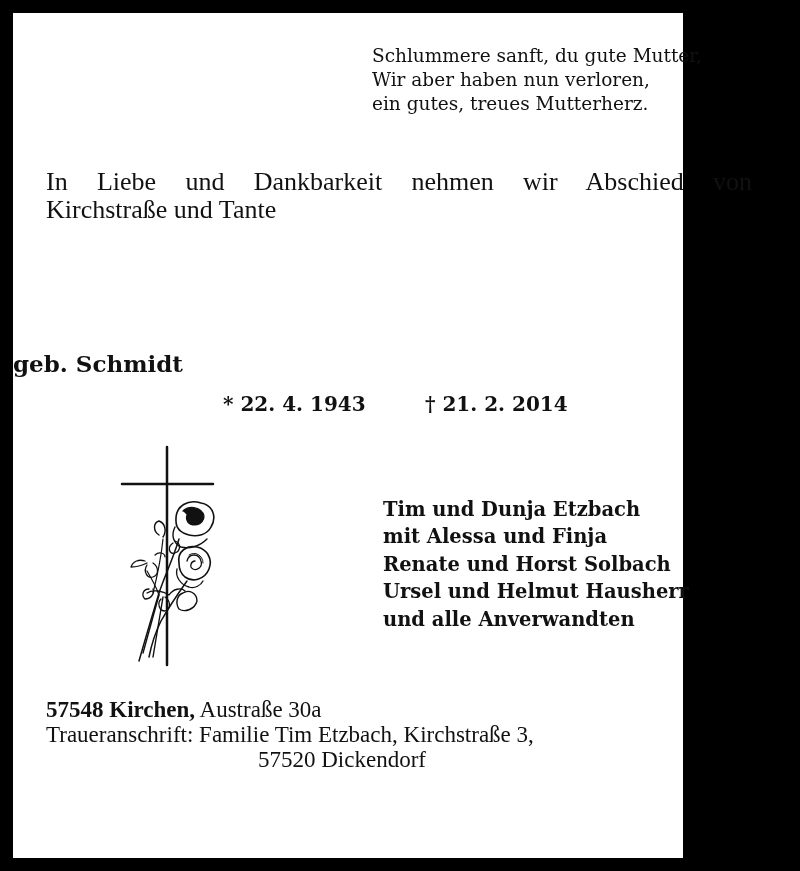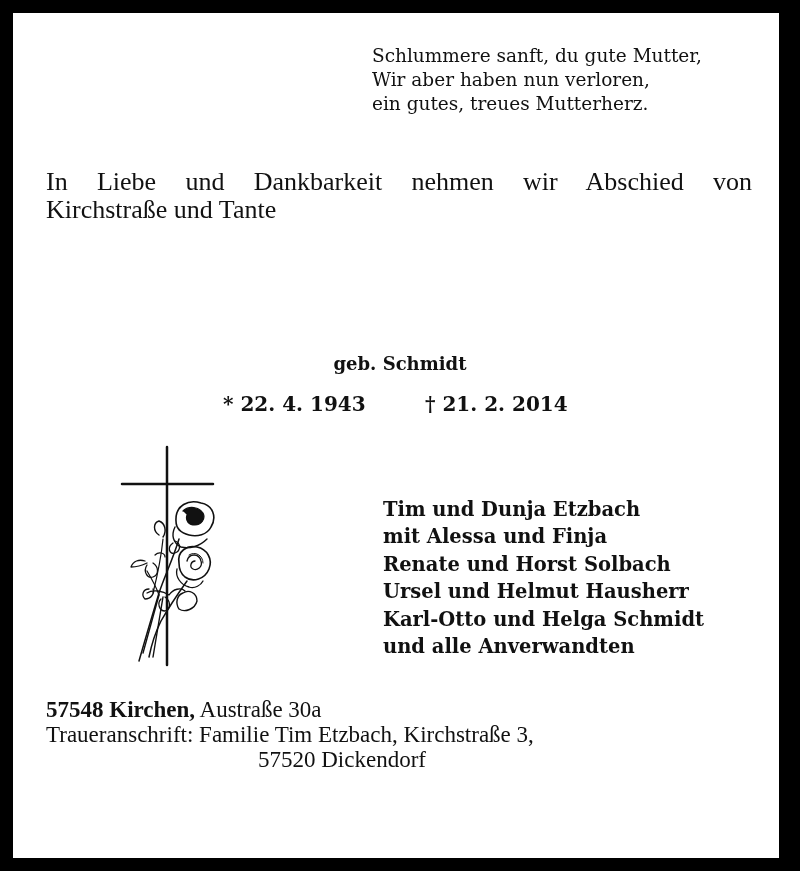--- a/index.html
+++ b/index.html
@@ -4,43 +4,43 @@
   <style>
     html, body { margin: 0; padding: 0; }
     body {
       width: 800px; height: 871px; background: #000;
       position: relative; overflow: hidden;
       font-family: "DejaVu Serif", "Liberation Serif", serif;
       color: #111;
     }
     .frame {
       position: absolute; left: 13px; top: 13px;
-      width: 766px; height: 845px; background: #fff;
+      width: 670px; height: 845px; background: #fff;
     }
     .abs { position: absolute; white-space: nowrap; }
     .poem {
       left: 359px; top: 31px;
       font-size: 18.5px; line-height: 24px;
     }
     .poem div { height: 24px; }
     .intro {
       left: 33px; top: 155px; width: 706px;
       font-family: "Liberation Serif", serif;
       font-size: 26px; line-height: 28px; white-space: normal;
     }
     .intro .j { text-align: justify; text-align-last: justify; height: 28px; }
     .intro .l { height: 28px; }
     .name {
       left: 0; top: 262px; width: 774px; text-align: center;
       font-family: "DejaVu Serif", serif;
       font-size: 62px; line-height: 80px; letter-spacing: 1px;
     }
     .nee {
-      left: 0; top: 338px; width: 774px; text-align: center;
-      font-weight: bold; font-size: 18px; line-height: 26px;
+      left: 0; top: 338px; width: 774px; text-align: left;
+      font-weight: bold; font-size: 23px; line-height: 26px;
     }
     .dates {
       left: 210px; top: 377px; width: 360px;
       font-weight: bold; font-size: 20px; line-height: 28px;
     }
     .dates .d1 { position: absolute; left: 0; }
     .dates .d2 { position: absolute; left: 202px; }
     .emblem { left: 90px; top: 430px; width: 120px; height: 228px; }
     .mourn-head {
       left: 370px; top: 455px; font-size: 19px; line-height: 28px;
@@ -123,21 +123,20 @@
       </g>
     </svg>
   </div>
 
 
   <div class="abs mourners">
     <div>Tim und Dunja Etzbach</div>
     <div>mit Alessa und Finja</div>
     <div>Renate und Horst Solbach</div>
     <div>Ursel und Helmut Hausherr</div>
-    <div>Karl-Otto und Helga Schmidt</div>
     <div>und alle Anverwandten</div>
   </div>
 
   <div class="abs addr">
     <div><b>57548 Kirchen,</b><span> Austraße 30a</span></div>
     <div><span>Traueranschrift: </span><span>Familie Tim Etzbach, Kirchstraße 3,</span></div>
     <div class="indent">57520 Dickendorf</div>
   </div>
 
 

